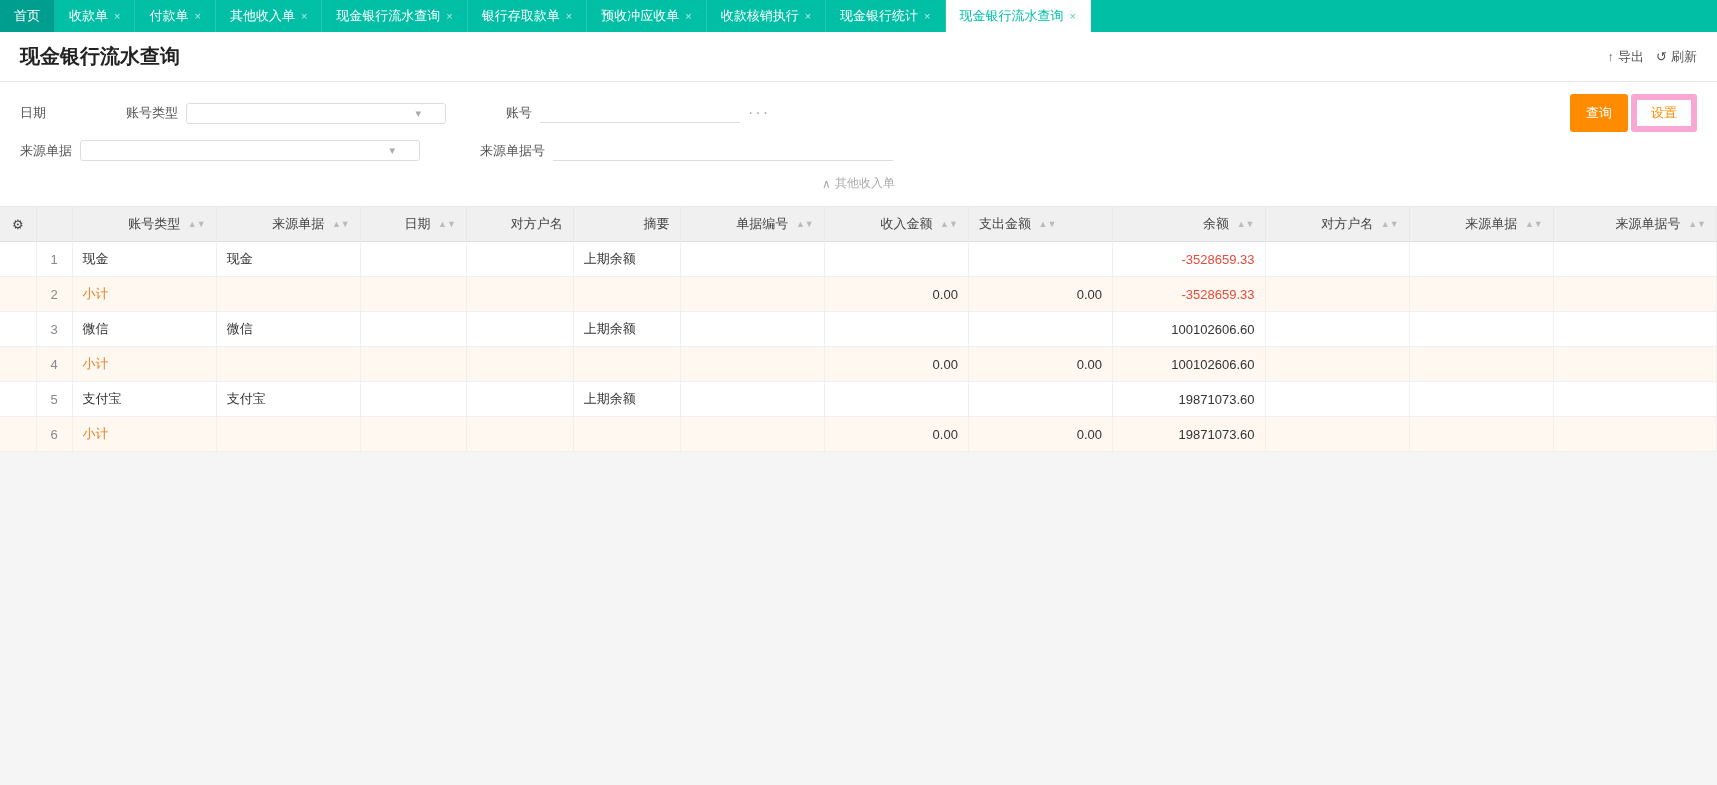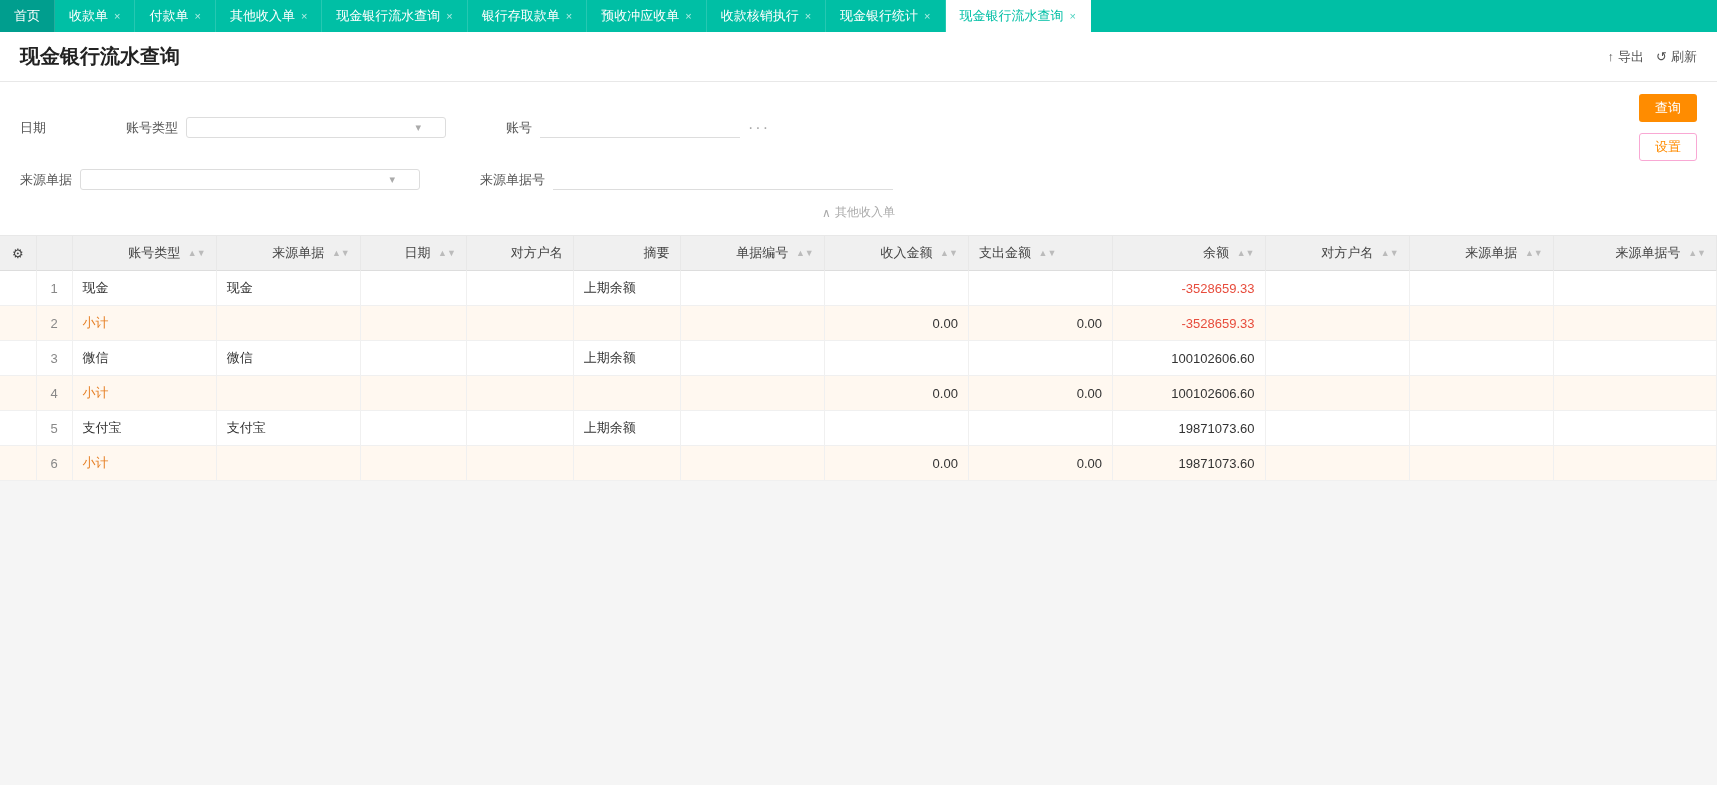--- a/index.html
+++ b/index.html
@@ -137,30 +137,29 @@
       color: #fff;
       border: none;
       border-radius: 3px;
       padding: 5px 16px;
       cursor: pointer;
       font-size: 13px;
     }
     .settings-btn {
       background: #fff;
       color: #ff8c00;
-      border: 1px solid #f9a8d4;
+      border: 6px solid #f9a8d4;
       border-radius: 3px;
       padding: 4px 14px;
       cursor: pointer;
       font-size: 13px;
     }
     .btn-group-right {
       display: flex;
-      flex-direction: column;
-      gap: 11px;
+      gap: 3px;
       margin-left: auto;
     }
     .collapse-bar {
       text-align: center;
       padding: 6px 0 2px;
       color: #aaa;
       font-size: 12px;
       cursor: pointer;
       display: flex;
       align-items: center;

